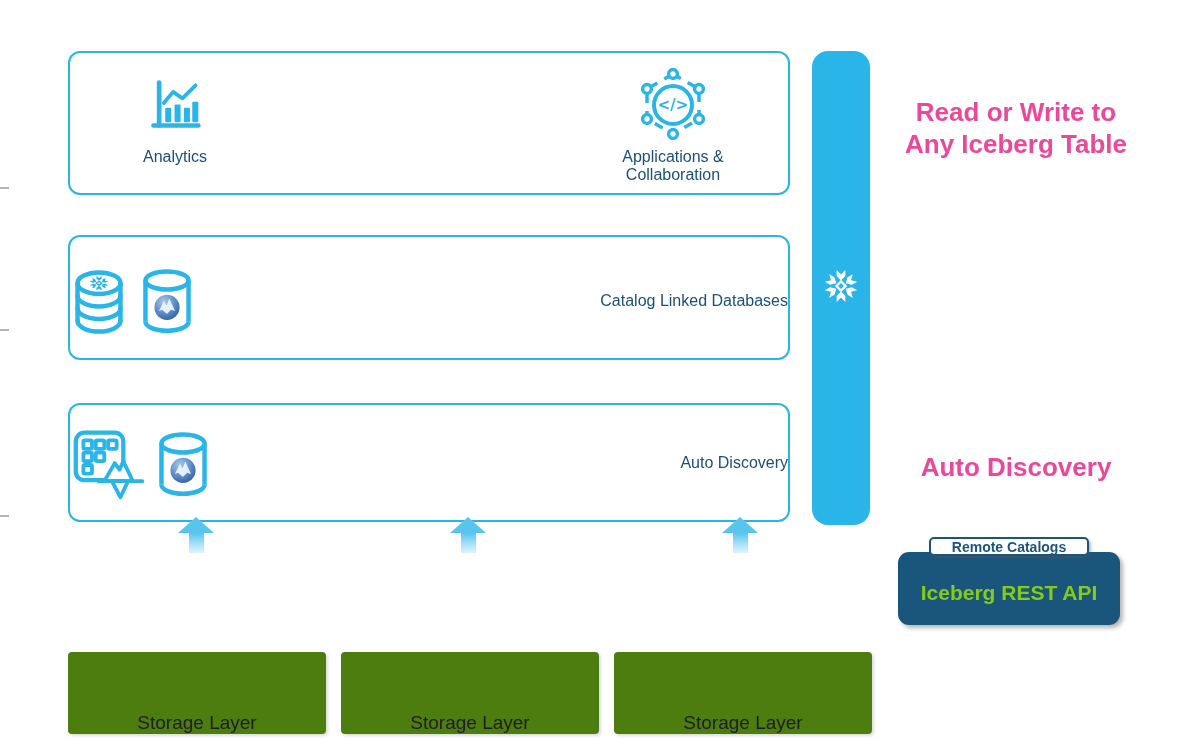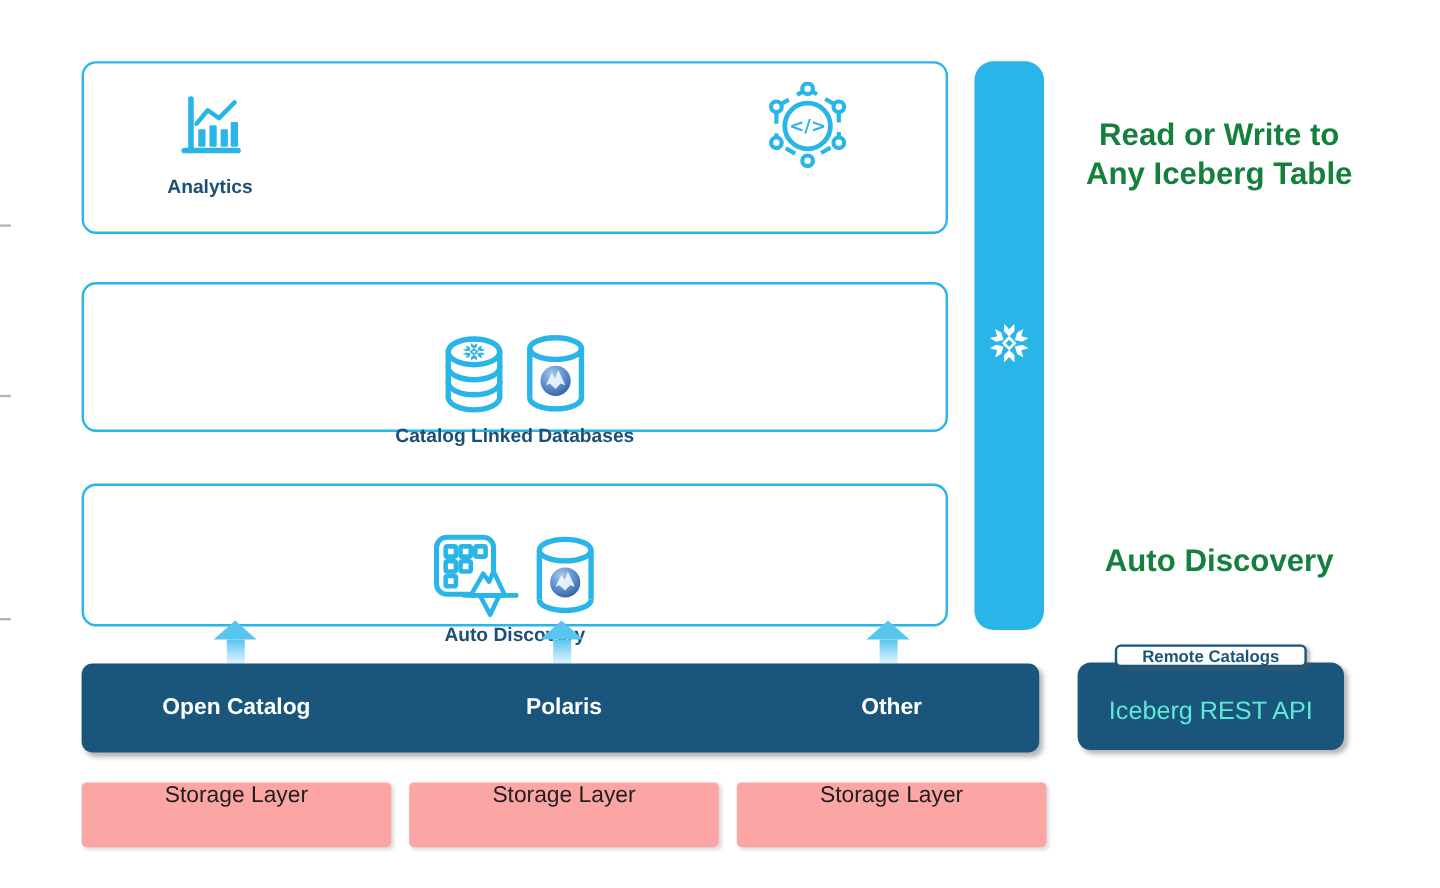--- a/index.html
+++ b/index.html
@@ -10,51 +10,51 @@
   .tick{position:absolute;left:0;width:9px;height:2px;background:#b5b5b5;}
 
   
   .lbox{position:absolute;left:68px;width:722px;background:#fff;border:2.5px solid #29B5E8;border-radius:12px;box-sizing:border-box;}
   .box1{top:51px;height:144px;}
   .box2{top:235px;height:125px;}
   .box3{top:403px;height:119px;}
 
   .col{position:absolute;top:13px;width:170px;display:flex;flex-direction:column;align-items:center;}
   .icon-slot{height:76px;display:flex;align-items:center;justify-content:center;}
-  .box-label{font-size:16px;font-weight:bold;color:#1B4F78;line-height:18px;text-align:center;white-space:pre-line;margin-top:6px;}
-
-  .center-col{width:100%;height:100%;display:flex;flex-direction:column;align-items:center;justify-content:flex-start;margin-top:30px;}
+  .box-label{font-size:16px;font-weight:normal;color:#1B4F78;line-height:18px;text-align:center;white-space:pre-line;margin-top:6px;}
+
+  .center-col{width:100%;height:100%;display:flex;flex-direction:row;align-items:center;justify-content:space-between;}
   .box2 .icon-slot{margin-top:12px;height:70px;}
   .box3 .icon-slot{margin-top:8px;height:78px;}
   .icon-row{display:flex;align-items:center;gap:10px;}
 
   
   .vbar{position:absolute;left:812px;top:51px;width:58px;height:474px;background:#29B5E8;border-radius:16px;display:flex;align-items:center;justify-content:center;}
 
   
   .arrow{position:absolute;top:517px;width:36px;height:36px;}
   .arrow .head{width:0;height:0;border-left:18px solid transparent;border-right:18px solid transparent;border-bottom:16px solid #58c5ef;}
   .arrow .stem{width:15px;height:20px;margin:0 auto;background:linear-gradient(180deg,#58c5ef 0%,#aee3f8 60%,#ddf4fd 100%);}
 
   
   .darkbar{position:absolute;left:68px;top:553px;width:798px;height:74px;background:#1A567C;border-radius:9px;box-shadow:3px 3px 4px rgba(90,90,90,.45);}
   .darkbar span{position:absolute;top:50%;transform:translate(-50%,-50%);color:#fff;font-size:19px;font-weight:bold;white-space:nowrap;}
 
   
   .rest{position:absolute;left:898px;top:552px;width:222px;height:73px;background:#1A567C;border-radius:11px;box-shadow:3px 3px 4px rgba(90,90,90,.45);display:flex;align-items:center;justify-content:center;}
-  .rest span{color:#5eead4;font-size:21px;font-weight:normal;margin-top:8px;}
+  .rest span{color:#84cc16;font-size:21px;font-weight:bold;margin-top:8px;}
   .badge{position:absolute;left:929px;top:537px;width:160px;height:19px;background:#fff;border:2.5px solid #1A567C;border-radius:5px;box-sizing:border-box;box-shadow:2px 2px 3px rgba(90,90,90,.4);display:flex;align-items:center;justify-content:center;}
   .badge span{color:#1A567C;font-size:14px;font-weight:bold;}
 
   
-  .storage{position:absolute;top:652px;width:258px;height:54px;background:#fca5a5;border-radius:4px;box-shadow:2px 2px 3px rgba(120,120,120,.25);display:flex;align-items:flex-start;justify-content:center;}
+  .storage{position:absolute;top:652px;width:258px;height:82px;background:#4d7c0f;border-radius:4px;box-shadow:2px 2px 3px rgba(120,120,120,.25);display:flex;align-items:flex-end;justify-content:center;}
   .storage span{color:#1f1f1f;font-size:19px;}
 
   
-  .heading{position:absolute;width:280px;text-align:center;color:#15803d;font-size:26px;font-weight:bold;line-height:32px;white-space:pre-line;}
+  .heading{position:absolute;width:280px;text-align:center;color:#ec4899;font-size:26px;font-weight:bold;line-height:32px;white-space:pre-line;}
   .h-readwrite{left:876px;top:96px;}
   .h-catalog{left:876px;top:269px;}
   .h-autodisc{left:876px;top:451px;}
 </style>
 </head>
 <body>
 
 <div class="canvas">
 
   <div class="tick" style="top:187px"></div>
@@ -93,20 +93,22 @@
             <circle cx="36" cy="6" r="4.4"></circle>
               <circle cx="62" cy="21" r="4.4"></circle>
               <circle cx="62" cy="51" r="4.4"></circle>
             <circle cx="36" cy="66" r="4.4"></circle>
               <circle cx="10" cy="51" r="4.4"></circle>
               <circle cx="10" cy="21" r="4.4"></circle>
           </g>
           <text x="36" y="42" text-anchor="middle" font-size="15" font-weight="bold" fill="#29B5E8" font-family="DejaVu Sans, sans-serif">&lt;/&gt;</text>
         </svg>
       </div>
+      <div class="box-label">Applications &amp;
+Collaboration</div>
     </div>
   </div>
 
   <div class="lbox box2">
     <div class="center-col">
       <div class="icon-slot">
         <div class="icon-row">
           <span>
             <svg width="58" height="68" viewBox="0 0 64 76">
               <g fill="none" stroke="#29B5E8" stroke-width="5" stroke-linecap="round">
@@ -248,25 +250,20 @@
     </div>
   <div class="arrow" style="left:450px">
       <div class="head"></div>
       <div class="stem"></div>
     </div>
   <div class="arrow" style="left:722px">
       <div class="head"></div>
       <div class="stem"></div>
     </div>
 
-  <div class="darkbar">
-    <span style="left:129px">Open Catalog</span>
-    <span style="left:402px">Polaris</span>
-    <span style="left:675px">Other</span>
-  </div>
 
   <div class="rest">
     <span>Iceberg REST API</span>
   </div>
   <div class="badge">
     <span>Remote Catalogs</span>
   </div>
 
   <div class="storage" style="left:68px">
     <span>Storage Layer</span>

